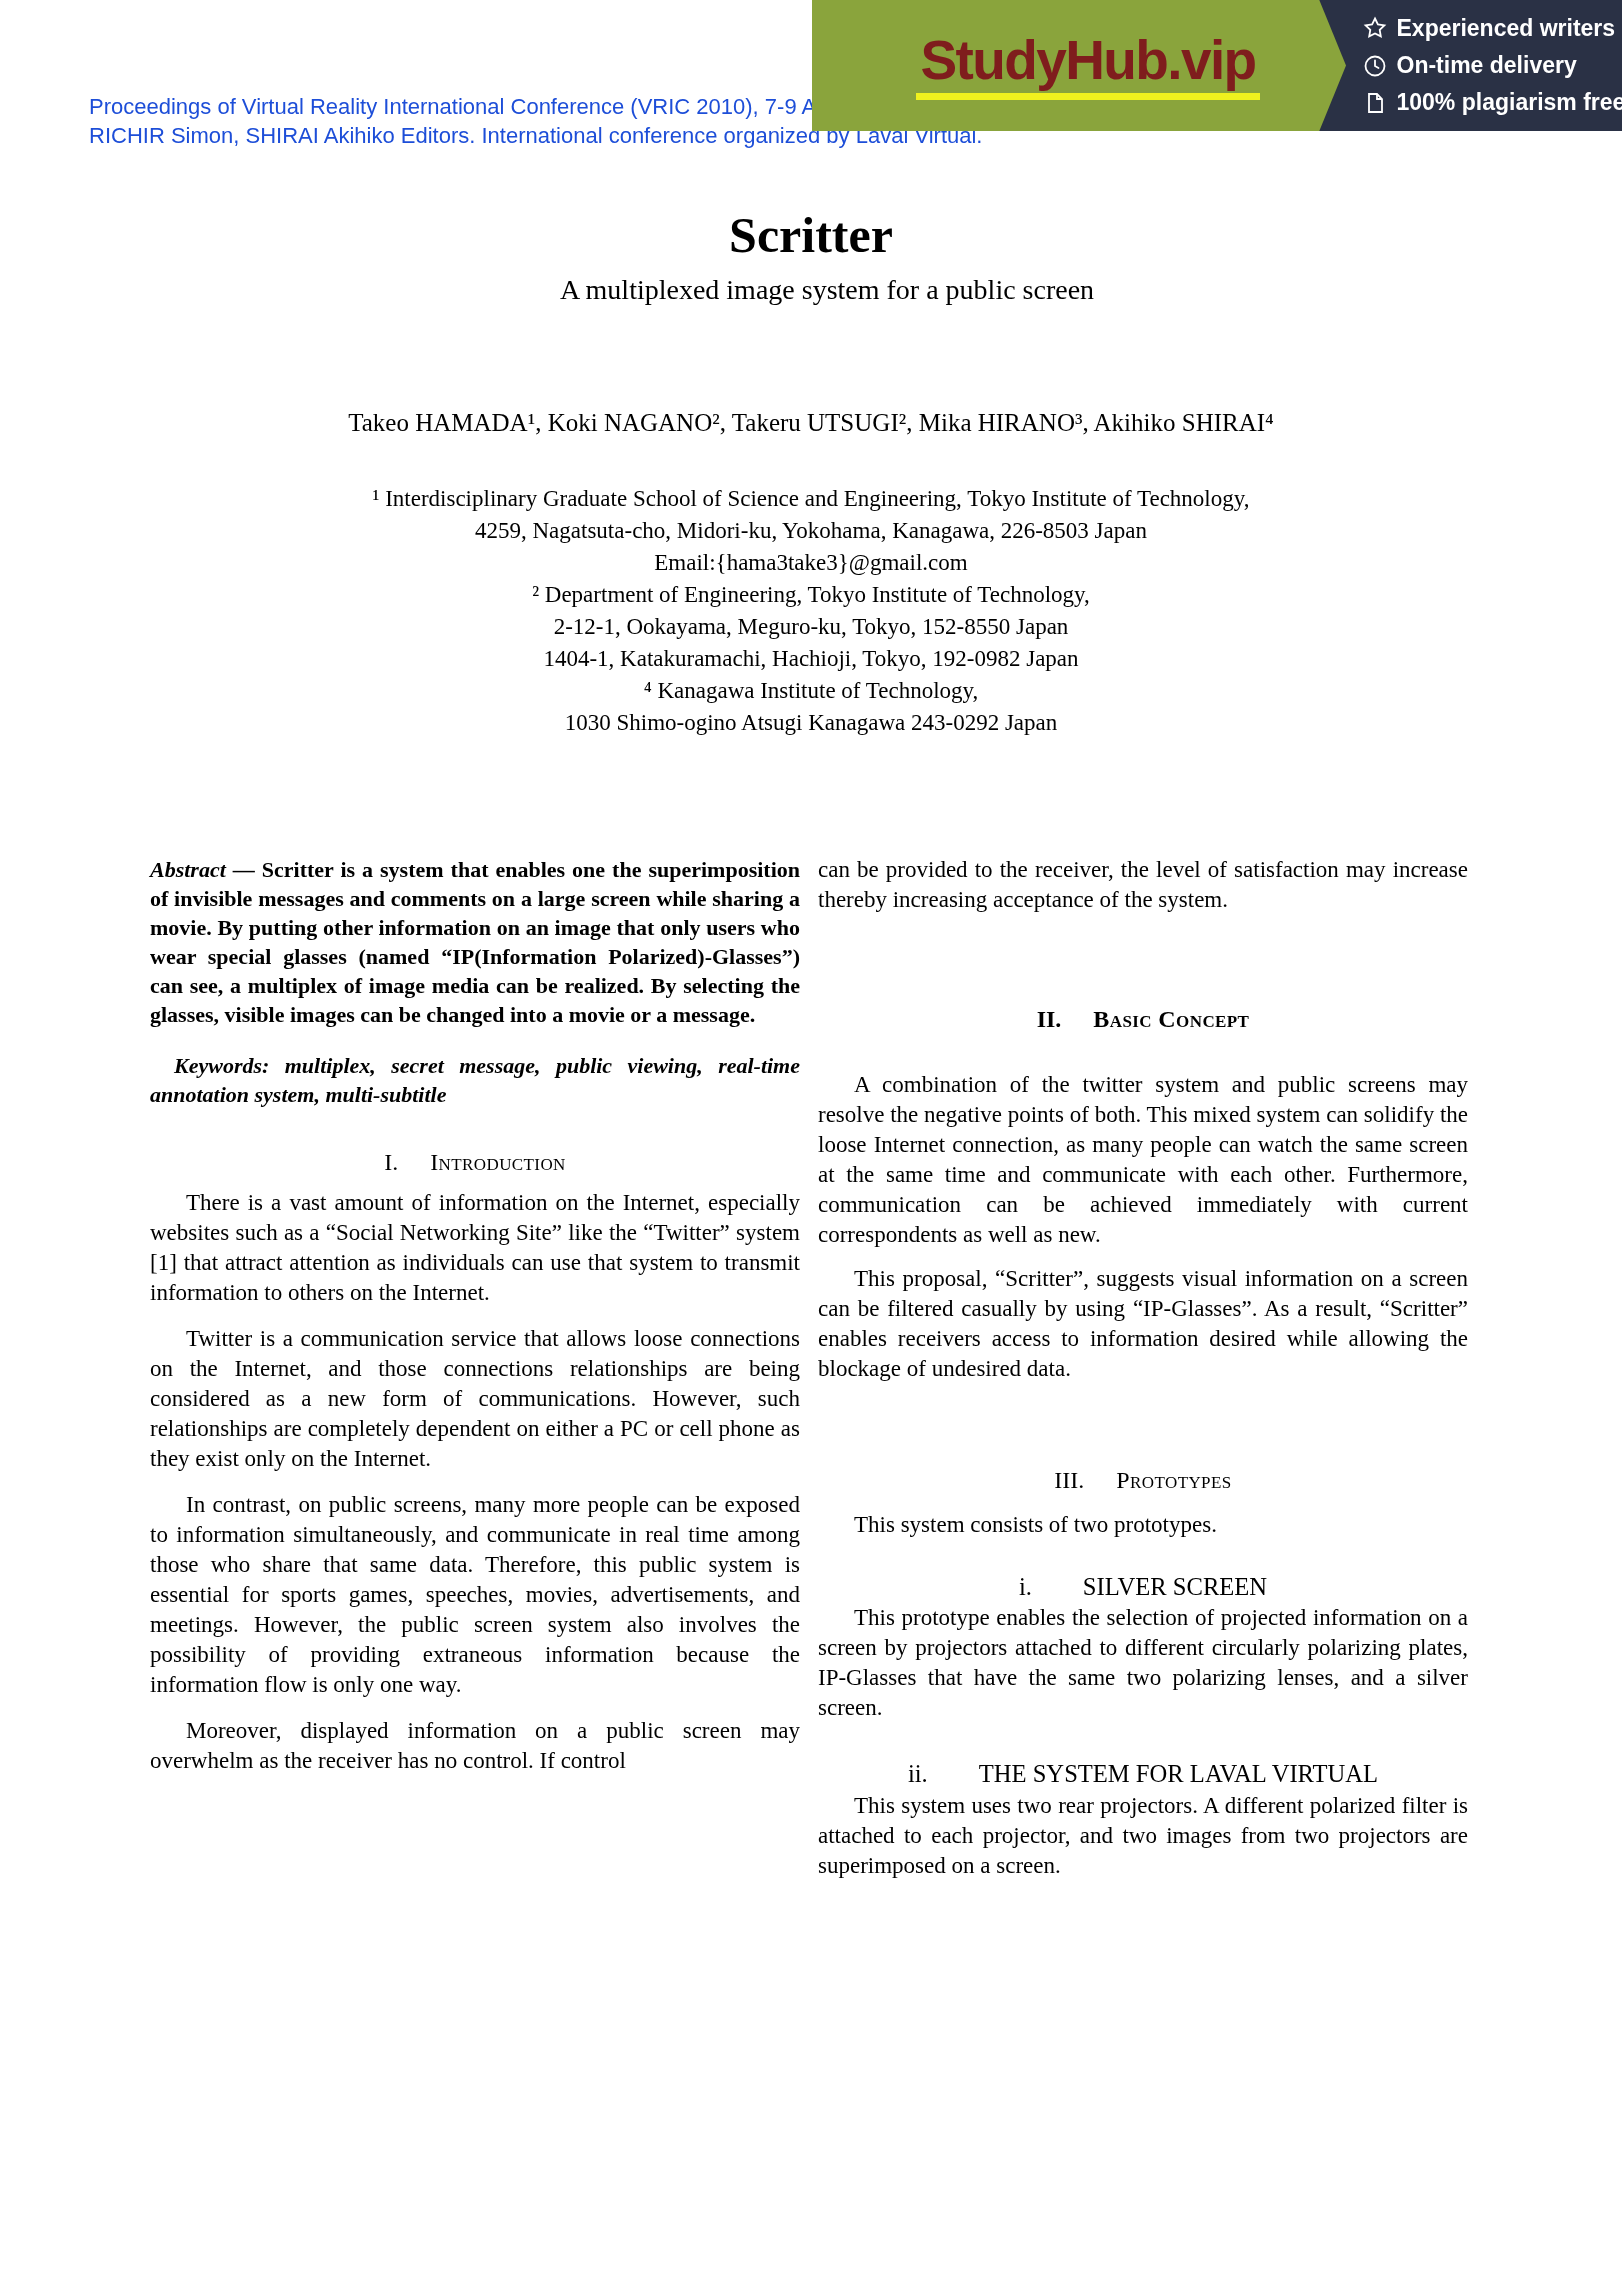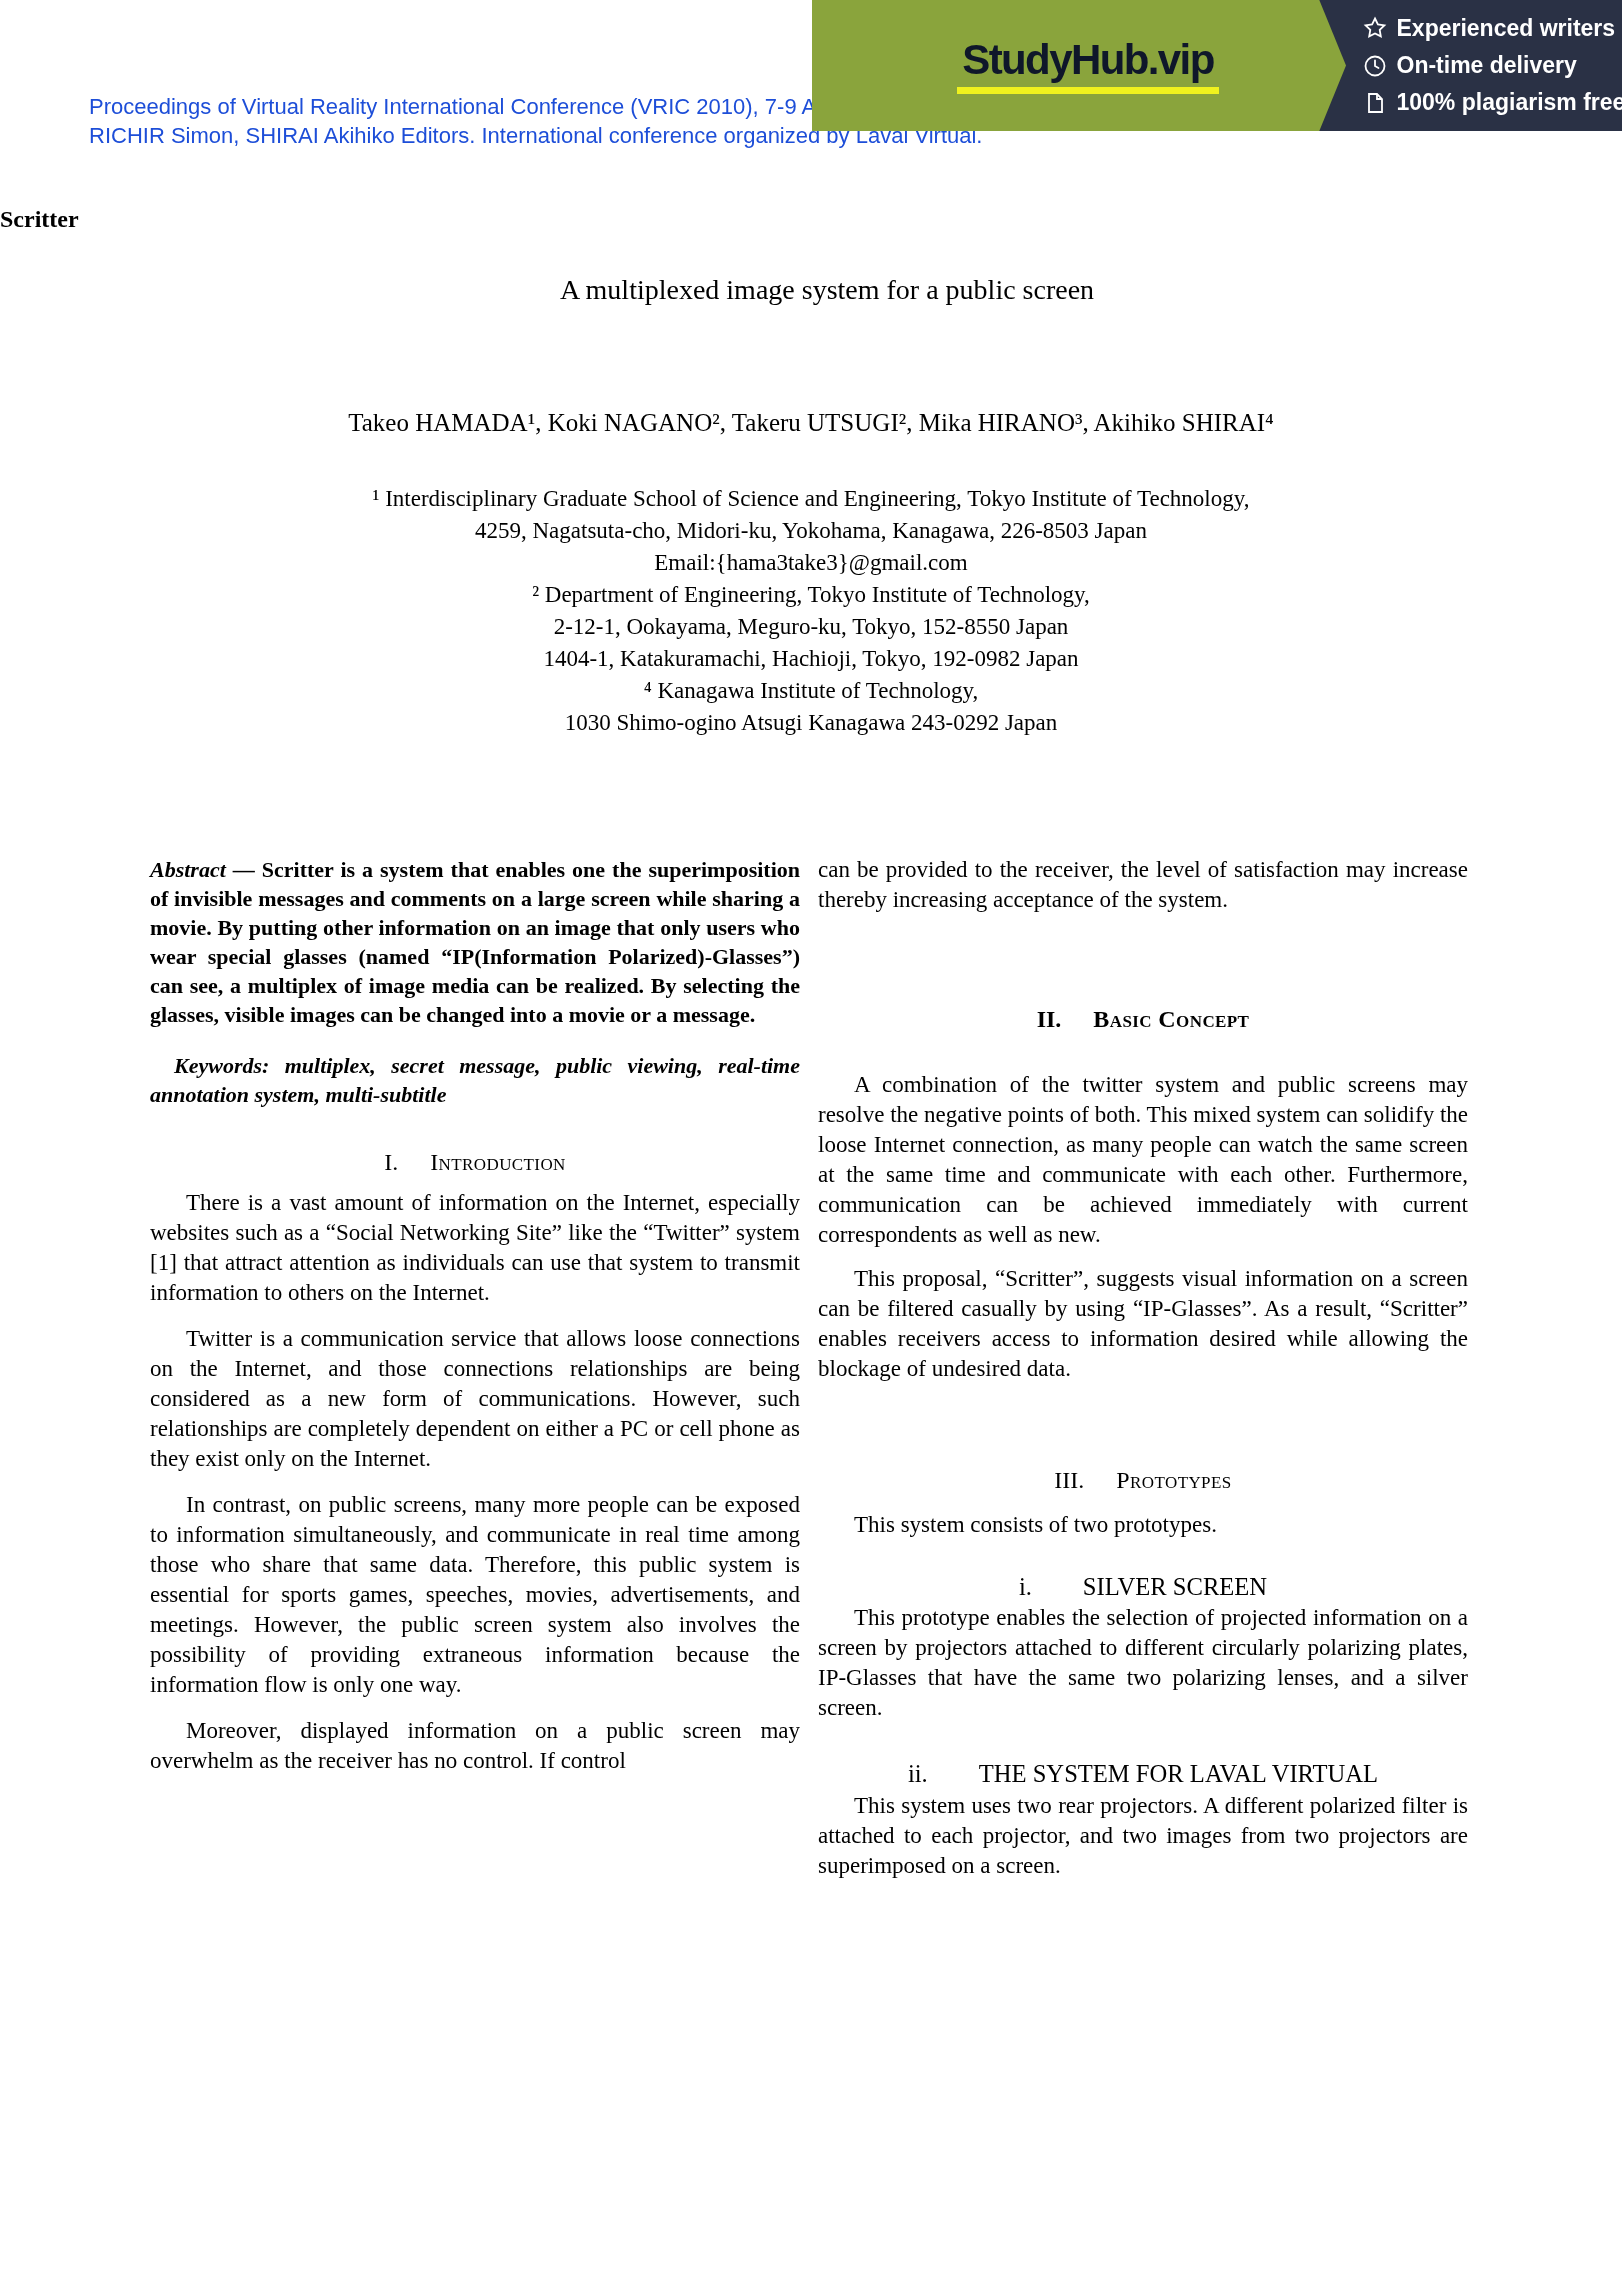--- a/index.html
+++ b/index.html
@@ -18,37 +18,37 @@
 
   
   .banner { position:absolute; left:812px; top:0; width:810px; height:131px; z-index:5; }
   .banner-navy { position:absolute; left:485px; right:0; top:0; bottom:0; background:#2a3145; }
   .banner-green {
     position:absolute; left:0; top:0; width:534px; height:100%; background:#8aa43c;
     clip-path:polygon(0 0, 95% 0, 100% 50%, 95% 100%, 0 100%);
     display:flex; align-items:center; justify-content:center;
   }
   .banner-logo {
-    font-family:"Liberation Sans", sans-serif; font-weight:bold; font-size:42px; line-height:1;
-    color:#0f172a; letter-spacing:-1.6px;
+    font-family:"Liberation Sans", sans-serif; font-weight:bold; font-size:55px; line-height:1;
+    color:#7f1d1d; letter-spacing:-1.6px;
     border-bottom:7.1px solid #f0f21e; padding:1.6px 4.8px 5.5px 4.8px;margin-left:18px;
   }
   .benefits {
     position:absolute; left:551px; top:0; bottom:0;
     display:flex; flex-direction:column; justify-content:center; gap:10.3px;
   }
   .benefit {
     display:flex; align-items:center; gap:9.5px;
     font-family:"Liberation Sans", sans-serif; font-weight:bold; font-size:23px; color:#ffffff;
     white-space:nowrap;
   }
   .benefit svg { width:24px; height:24px; flex:0 0 auto; }
 
   
-  .title   { position:absolute; left:0; width:100%; top:206px; font-size:24px; font-weight:bold; }
+  .title   { position:absolute; left:0; width:100%; top:206px; text-align:center; font-size:50px; font-weight:bold; }
   .subtitle{ position:absolute; left:16px; width:100%; top:274px; text-align:center; font-size:28px; }
   .authors { position:absolute; left:0; width:100%; top:409px; text-align:center; font-size:25px; }
   .affiliations { position:absolute; left:0; width:100%; top:483px; text-align:center; font-size:23px; line-height:32px; }
 
   
   .col { position:absolute; top:855px; width:650px; font-size:23px; line-height:30px; text-align:justify; }
   .col-left  { left:150px; }
   .col-right { left:818px; }
 
   .abstract { margin:0; font-weight:bold; font-size:22px; line-height:29px; }

